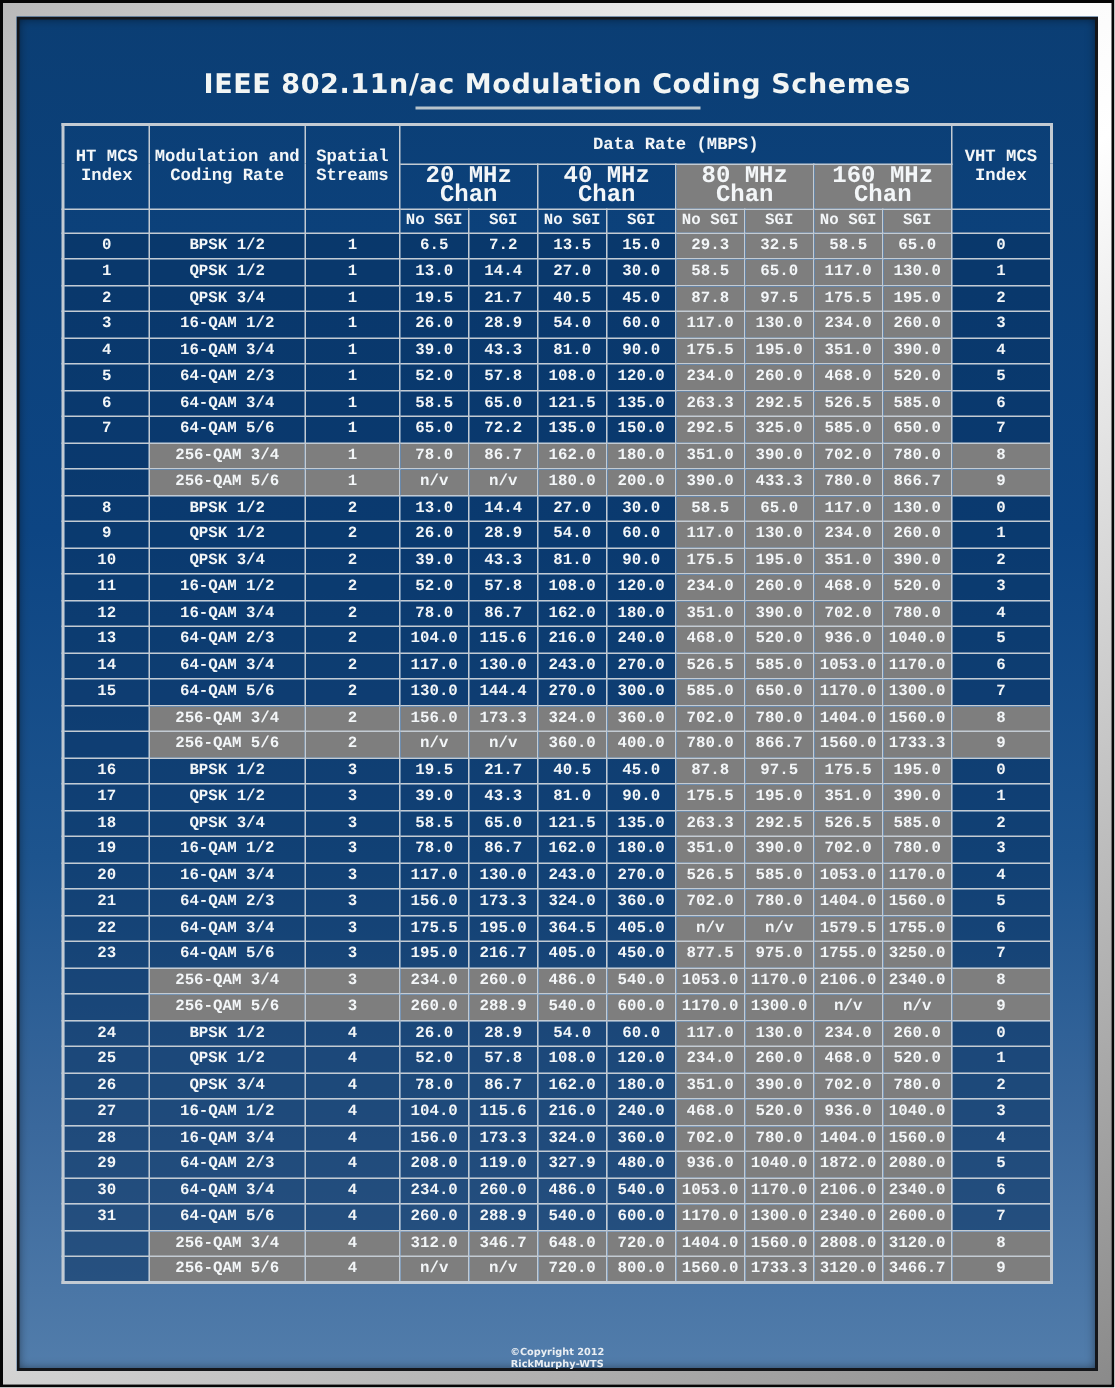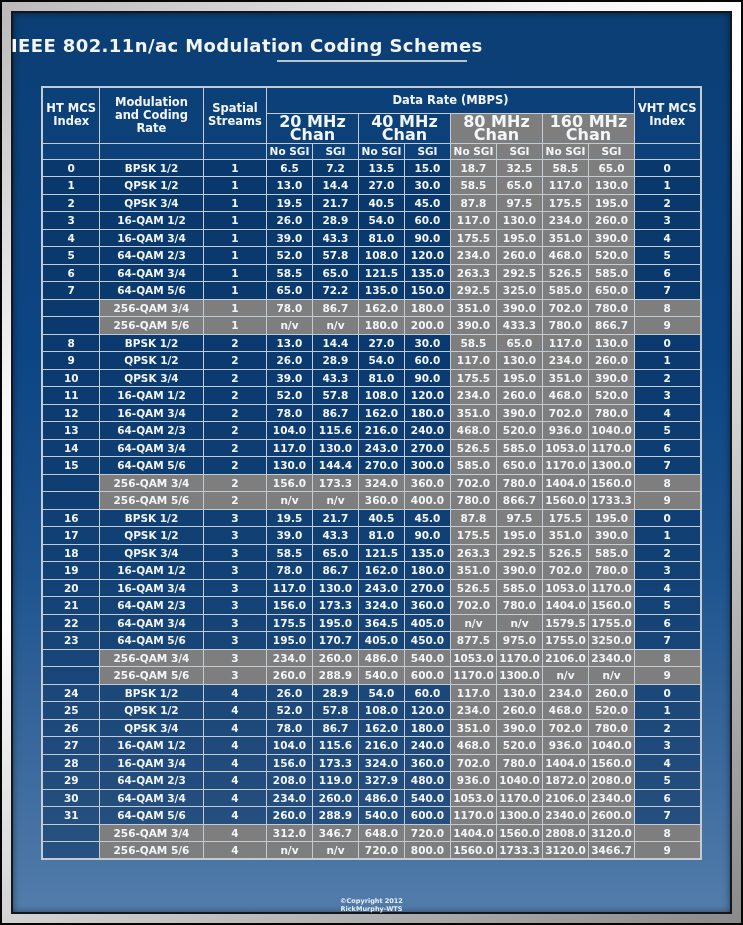--- a/index.html
+++ b/index.html
@@ -14,37 +14,38 @@
   }
   .content {
     width:100%; height:100%;
     position:relative;
     background:linear-gradient(180deg,#0b3e74 0%,#0d4583 38%,#1d548e 62%,#3a689c 82%,#527dab 100%);
     box-shadow:inset 0 0 0 2px #14161a, inset 0 0 8px rgba(0,0,0,.75);
     overflow:hidden;
   }
 
   .page-title {
-    margin-top:24px;
-    text-align:left;
+    margin-top:35px;
+    text-align:center;
     font-size:18px; font-weight:bold;
     color:#f2f5f4; letter-spacing:.4px;
   }
   .title-underline {
     width:190px; height:2px;
     margin:4px auto 0;
     background:#b7c4cc;
   }
 
   table.mcs {
     width:658px;
-    margin:24px auto 0;
+    margin:9px auto 0;
     border-collapse:collapse;
     table-layout:fixed;
     border:2px solid #c3cbd3;
+    font-family:Liberation Mono, monospace;
   }
   table.mcs th, table.mcs td {
     border:1px solid #c3cbd3;
     color:#f3f6f8;
     text-align:center;
     font-weight:bold;
     overflow:hidden;
   }
   table.mcs td { font-size:10.5px; height:17.5px; }
 
@@ -119,21 +120,21 @@
       </thead>
       <tbody>
           <tr>
             <td class="navy">0</td>
             <td class="navy">BPSK 1/2</td>
             <td class="navy">1</td>
             <td class="navy">6.5</td>
             <td class="navy">7.2</td>
             <td class="navy">13.5</td>
             <td class="navy">15.0</td>
-            <td class="gray">18.7</td>
+            <td class="gray">29.3</td>
             <td class="gray">32.5</td>
             <td class="gray">58.5</td>
             <td class="gray">65.0</td>
             <td class="navy">0</td>
           </tr>
           <tr>
             <td class="navy">1</td>
             <td class="navy">QPSK 1/2</td>
             <td class="navy">1</td>
             <td class="navy">13.0</td>
@@ -494,21 +495,21 @@
             <td class="gray">n/v</td>
             <td class="gray">1579.5</td>
             <td class="gray">1755.0</td>
             <td class="navy">6</td>
           </tr>
           <tr>
             <td class="navy">23</td>
             <td class="navy">64-QAM 5/6</td>
             <td class="navy">3</td>
             <td class="navy">195.0</td>
-            <td class="navy">170.7</td>
+            <td class="navy">216.7</td>
             <td class="navy">405.0</td>
             <td class="navy">450.0</td>
             <td class="gray">877.5</td>
             <td class="gray">975.0</td>
             <td class="gray">1755.0</td>
             <td class="gray">3250.0</td>
             <td class="navy">7</td>
           </tr>
           <tr>
             <td class="navy"></td>

